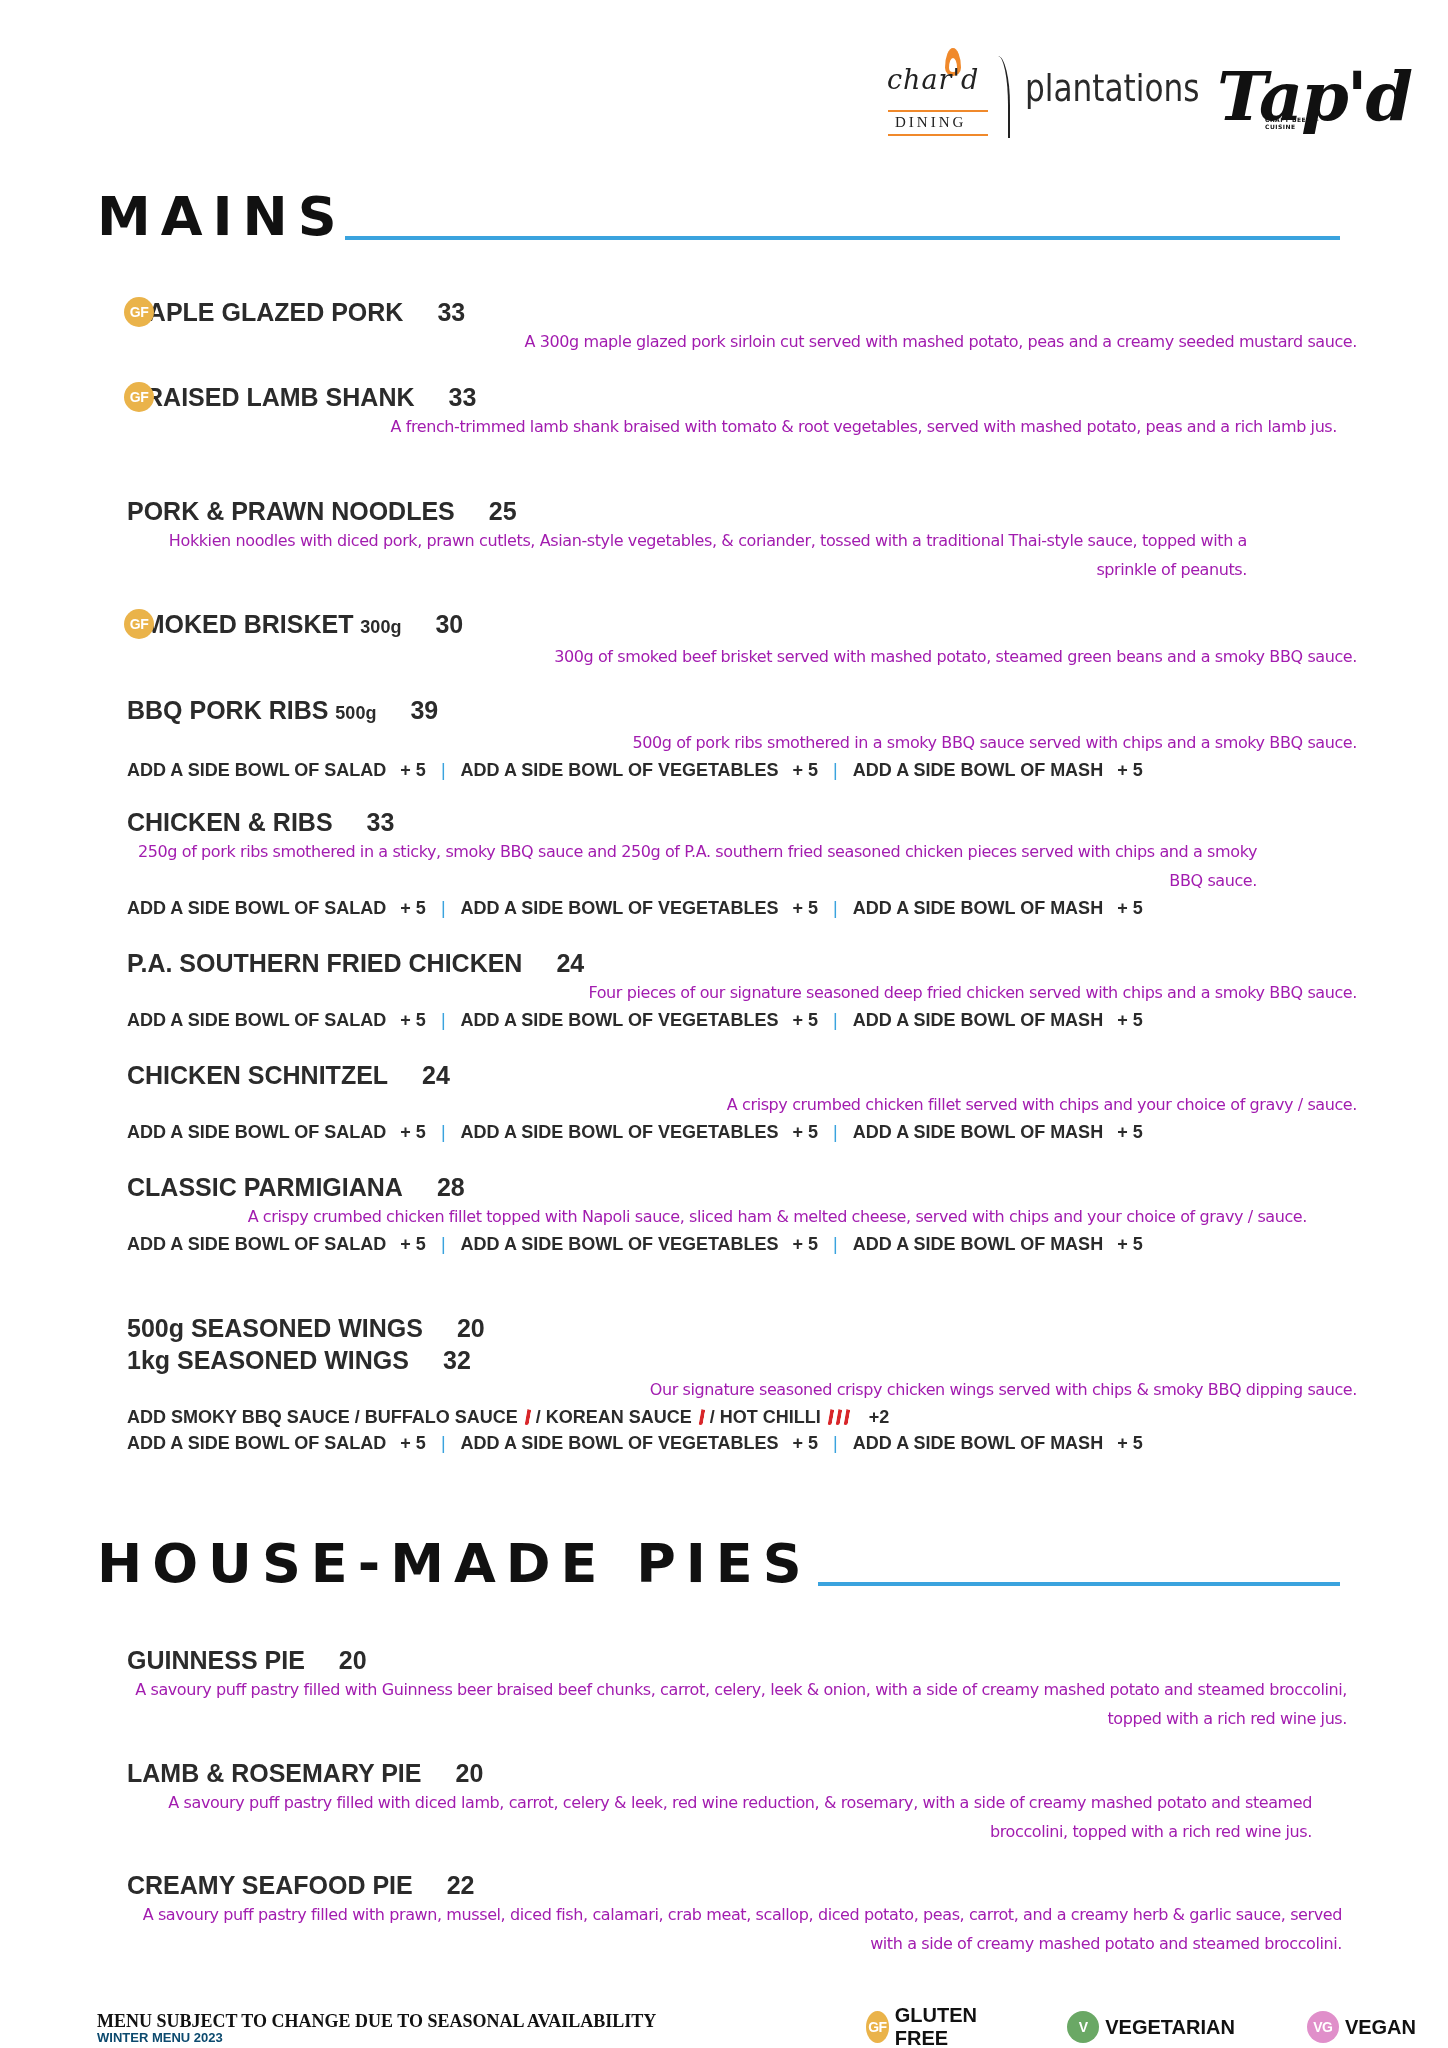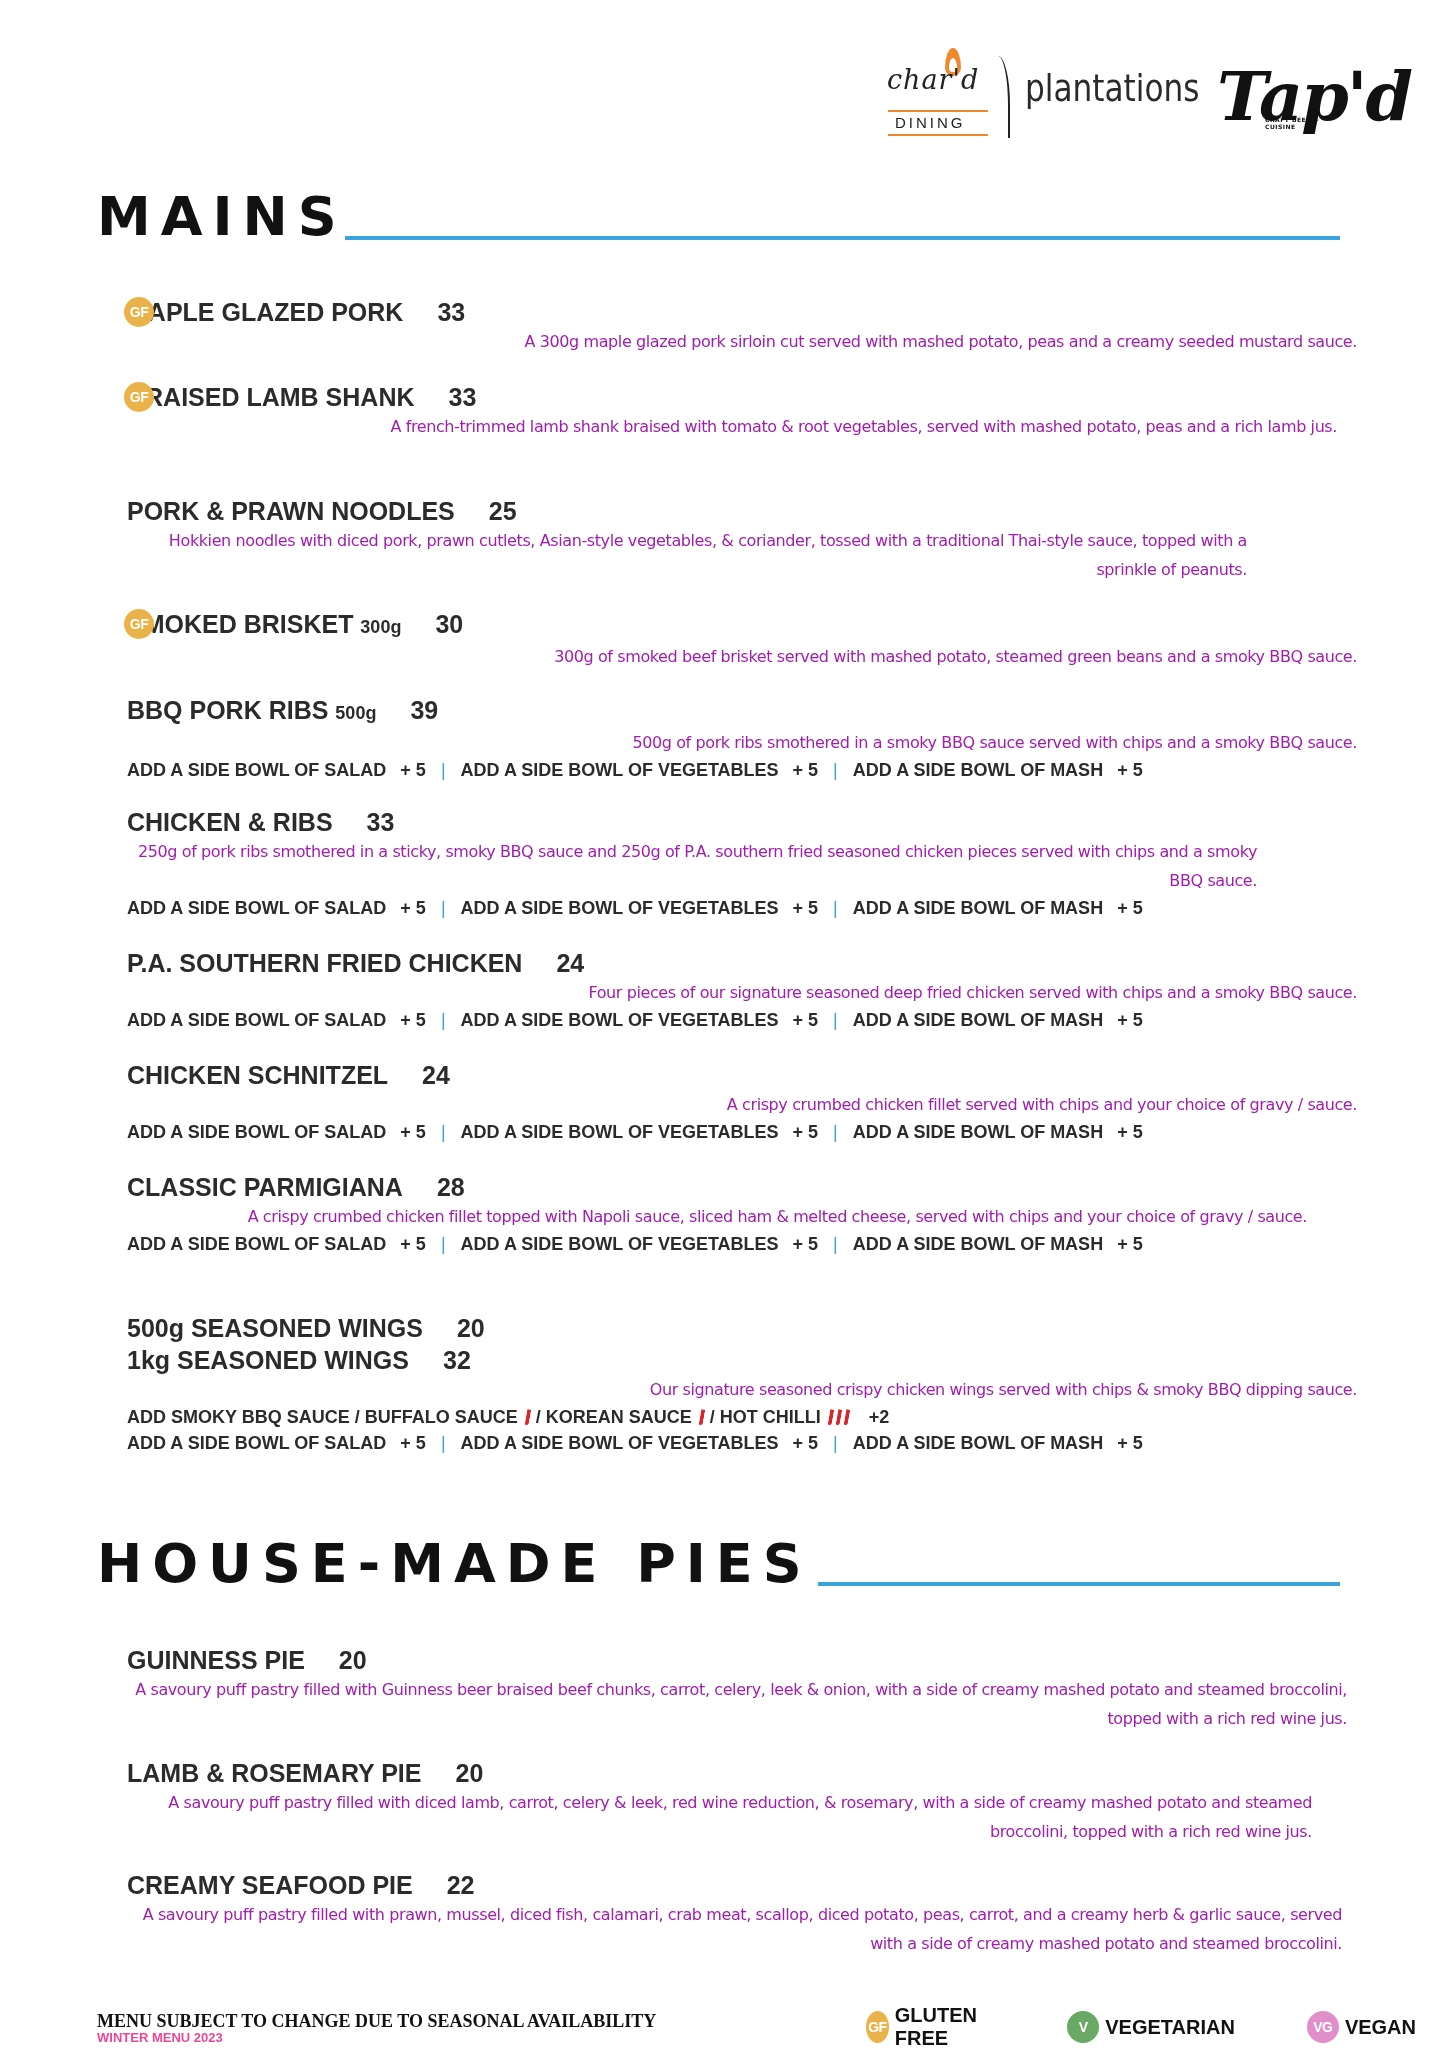--- a/index.html
+++ b/index.html
@@ -9,21 +9,21 @@
   
   .logos { position: absolute; top: 28px; left: 885px; width: 460px; height: 115px; }
   .chard { position: absolute; left: 0; top: 8px; width: 125px; height: 105px; }
   .chard-script { position: absolute; left: 2px; top: 28px; font-family: "DejaVu Serif", serif; font-style: italic;
     font-size: 27px; color: #222; letter-spacing: 1px; font-weight: normal; }
   .chard-flame { position: absolute; left: 60px; top: 12px; width: 16px; height: 28px;
     background: #f0892b; border-radius: 50% 50% 50% 50% / 70% 70% 30% 30%; }
   .chard-flame::after { content: ""; position: absolute; left: 4px; top: 10px; width: 8px; height: 14px;
     background: #fff; border-radius: 50% 50% 50% 50% / 70% 70% 30% 30%; }
   .chard-line { position: absolute; left: 3px; width: 100px; height: 2px; background: #f0892b; }
-  .chard-dining { position: absolute; left: 10px; top: 78px; font-family: Liberation Sans, sans-serif; font-size: 15px;
+  .chard-dining { position: absolute; left: 10px; top: 78px; font-family: Liberation Serif, serif; font-size: 15px;
     letter-spacing: 3px; color: #222; }
   .chard-tail { position: absolute; left: 105px; top: 20px; width: 20px; height: 82px; border-right: 2px solid #222;
     border-radius: 0 60% 0 0; }
   .plantations { position: absolute; left: 140px; top: 38px; font-family: "DejaVu Sans", sans-serif;
     font-size: 38px; color: #2a2a2a; letter-spacing: 0px; font-weight: normal; transform: scaleX(0.82); transform-origin: left; }
   .tapd { position: absolute; left: 332px; top: 28px; font-family: "DejaVu Serif", serif; font-style: italic;
     font-weight: bold; font-size: 68px; color: #111; letter-spacing: -2px; }
   .tapd-sub { position: absolute; left: 380px; top: 88px; font-size: 6px; font-weight: bold; color: #111;
     letter-spacing: 0.5px; font-family: "DejaVu Sans", sans-serif; }
 
@@ -52,21 +52,21 @@
     font-family: "Liberation Sans", sans-serif; font-weight: bold; font-size: 14px; display: flex;
     align-items: center; justify-content: center; letter-spacing: -0.5px; margin-left: 40px; }
   .badge.gf { background: #eab34a; }
   .badge.v  { background: #6aa865; }
   .badge.vg { background: #e08fca; }
   .item .badge { left: -43px; top: 0px; }
 
   
   .footer-left { position: absolute; left: 97px; top: 2011px; }
   .footer-note { font-family: Liberation Serif, serif; font-weight: bold; font-size: 18px; color: #111; line-height: 20px; }
-  .footer-season { font-family: "Liberation Sans", sans-serif; font-weight: bold; font-size: 13px; color: #ec4899; line-height: 14px; }
+  .footer-season { font-family: "Liberation Sans", sans-serif; font-weight: bold; font-size: 13px; color: #0c4a6e; line-height: 14px; }
   .legend { position: absolute; top: 2004px; left: 826px; display: flex; align-items: center; }
   .legend-item { display: flex; align-items: center; margin-right: 32px; }
   .legend-item .badge { position: static; width: 32px; height: 32px; margin-right: 6px; }
   .legend-label { font-family: "Liberation Sans", sans-serif; font-weight: bold; font-size: 20px; color: #111; }
 </style>
 </head>
 <body>
 
 <div class="logos">
   <div class="chard">

